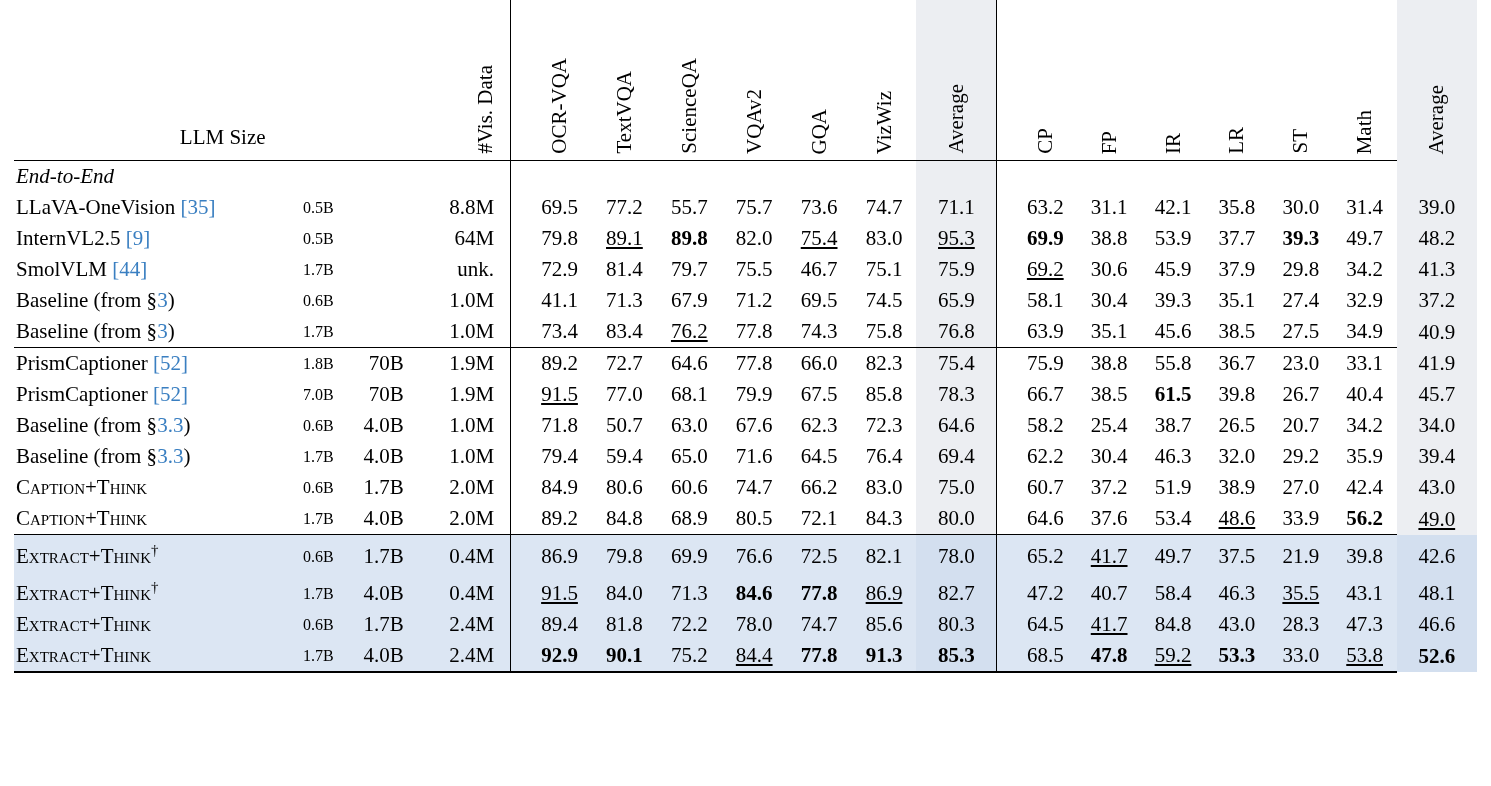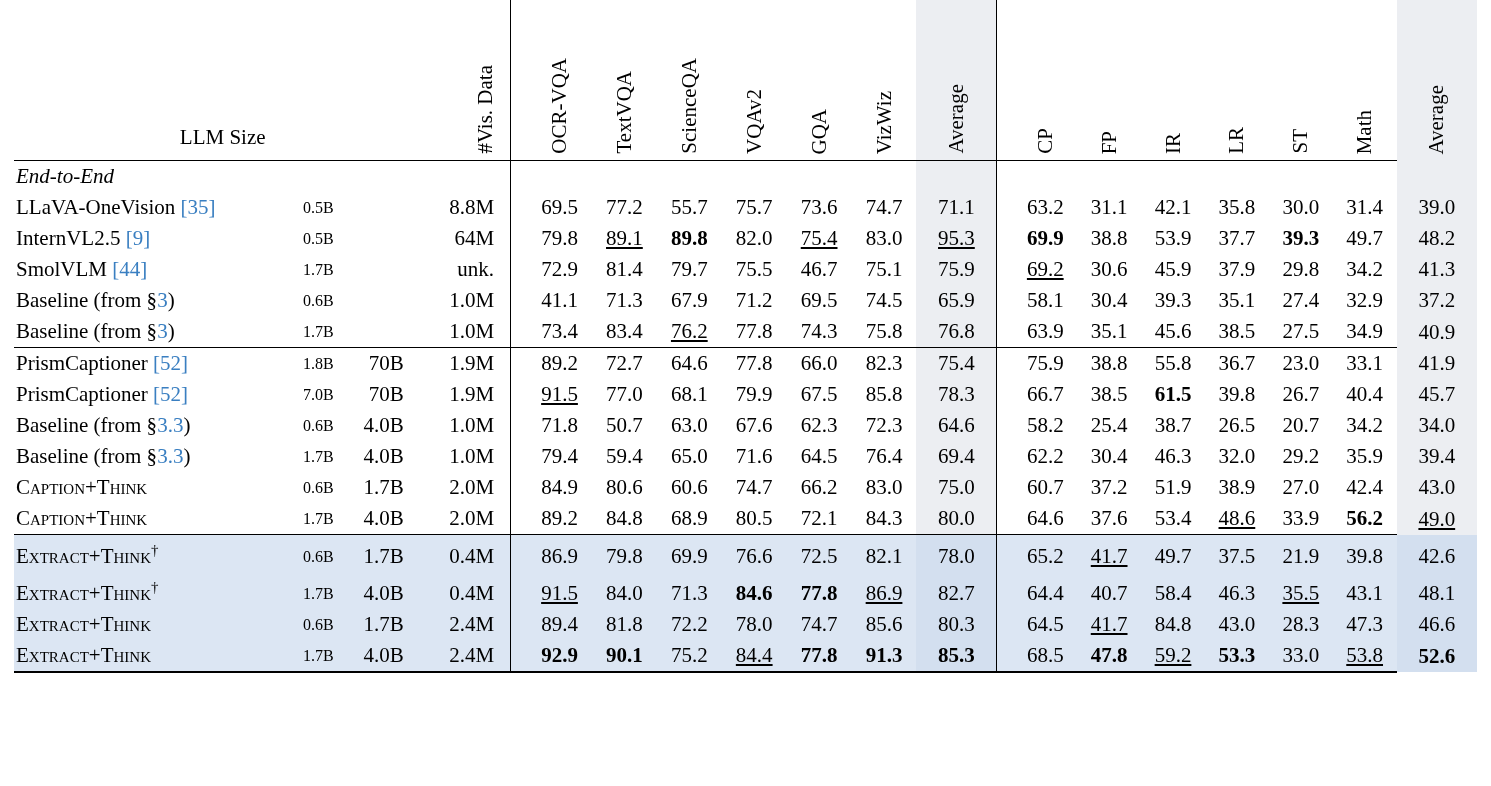--- a/index.html
+++ b/index.html
@@ -545,21 +545,21 @@
           <td class="num vis">0.4M</td>
           <td class="vsep" style="border-left:1.2px solid #000;"></td>
           <td class="num "><span class="ul">91.5</span></td>
           <td class="num ">84.0</td>
           <td class="num ">71.3</td>
           <td class="num "><span class="bold">84.6</span></td>
           <td class="num "><span class="bold">77.8</span></td>
           <td class="num "><span class="ul">86.9</span></td>
           <td class="num shade-col">82.7</td>
           <td class="vsep" style="border-left:1.2px solid #000;"></td>
-          <td class="num ">64.4</td>
+          <td class="num ">47.2</td>
           <td class="num ">40.7</td>
           <td class="num ">58.4</td>
           <td class="num ">46.3</td>
           <td class="num "><span class="ul">35.5</span></td>
           <td class="num ">43.1</td>
           <td class="num shade-col">48.1</td>
         </tr>
         <tr class="row-hl">
           <td class="name"><span class="sc">Extract+Think</span></td>
           <td class="num llm">0.6B</td>

